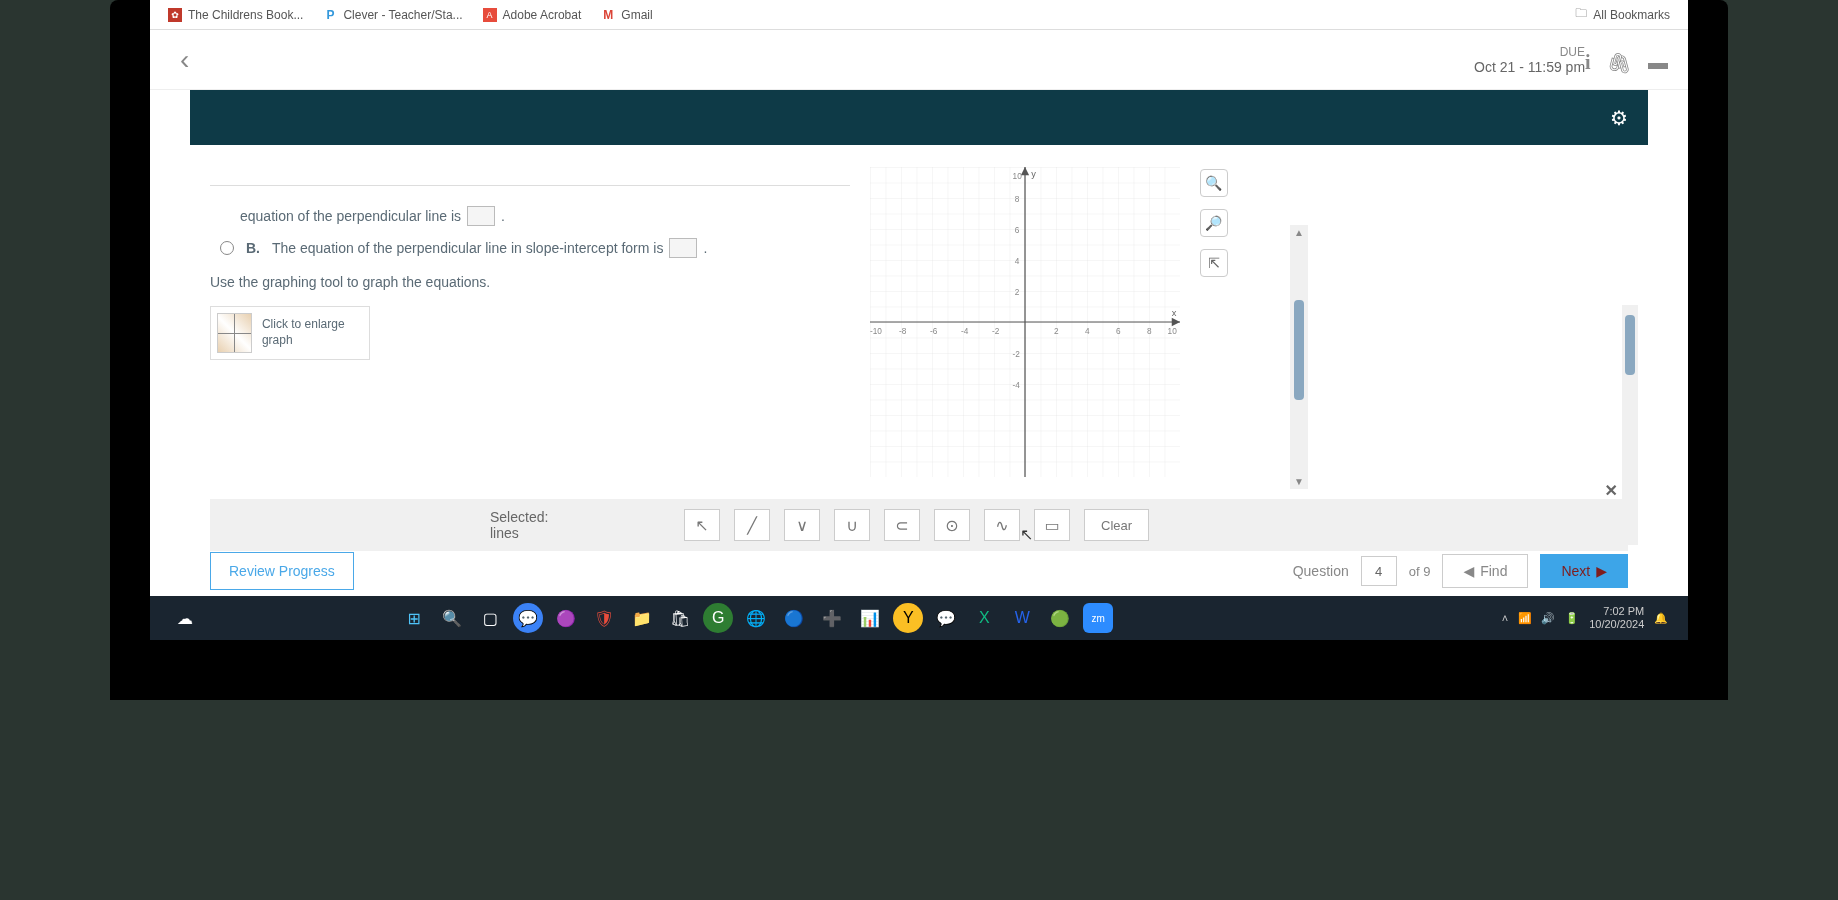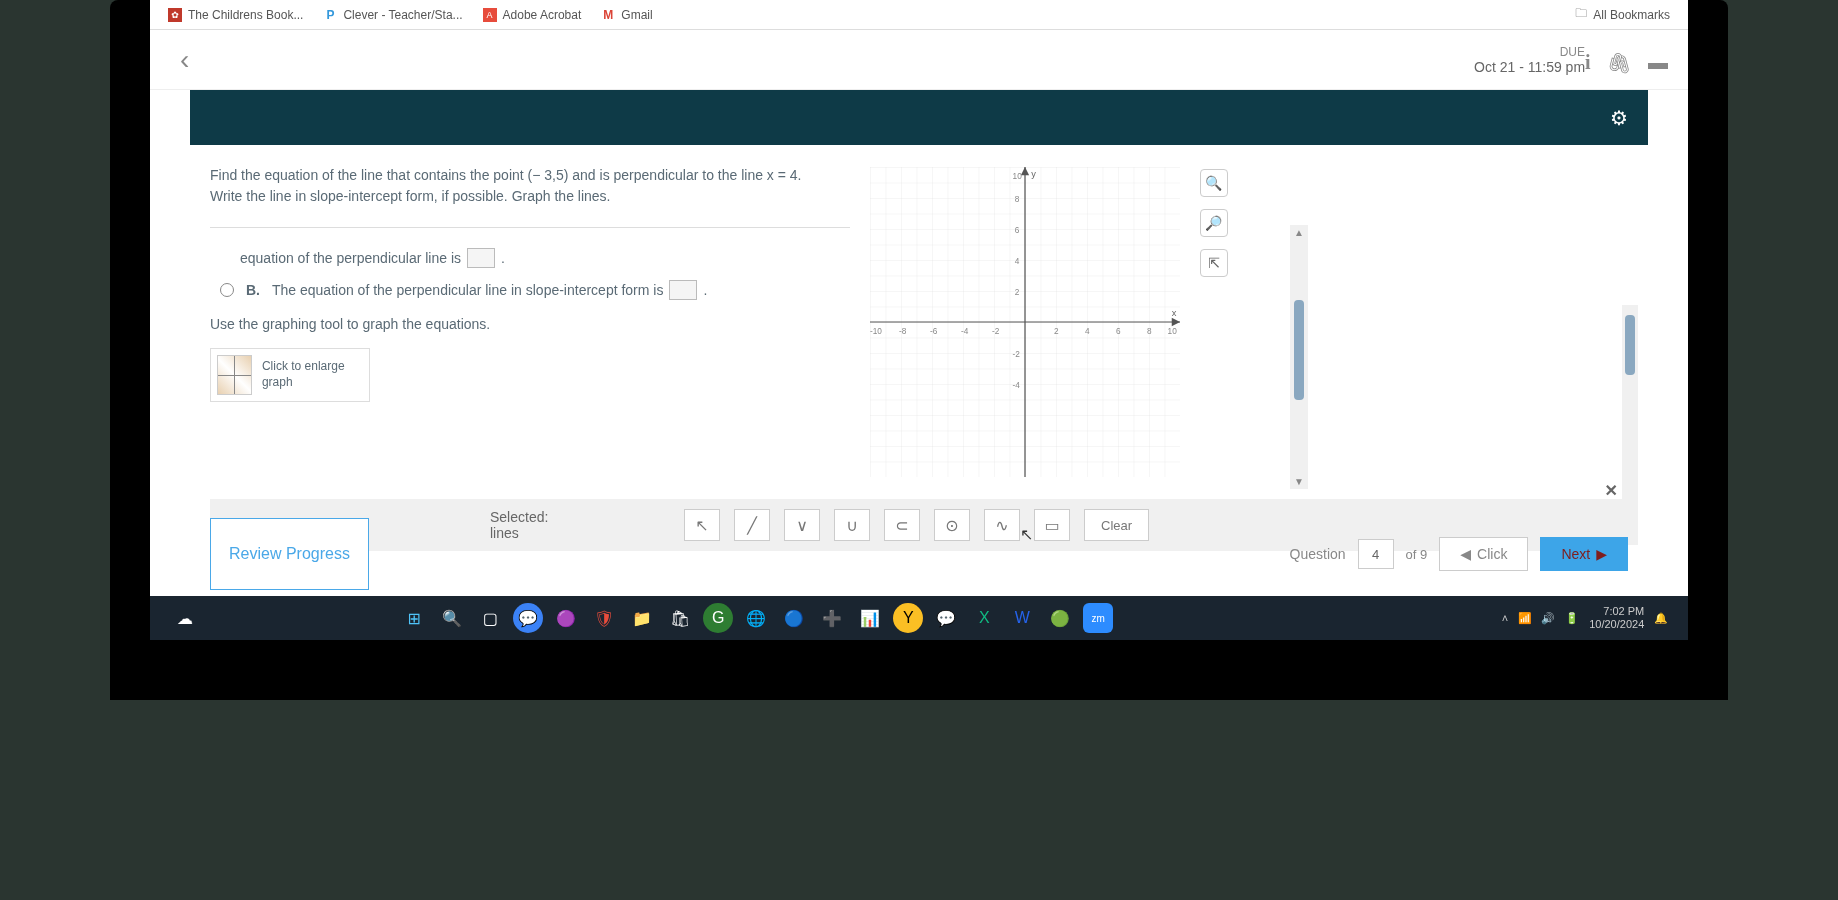--- a/index.html
+++ b/index.html
@@ -60,21 +60,21 @@
 .right-scroll { position: absolute; right: 50px; top: 160px; width: 16px; height: 240px; background: #f0f0f0; }
 .right-scroll-thumb { width: 10px; height: 60px; background: #8aa8c0; margin: 10px auto 0; border-radius: 4px; }
 
 .toolbar-row { margin: 10px 60px 0 60px; background: #f0f0f0; padding: 10px 20px; display: flex; align-items: center; gap: 14px; position: relative; }
 .toolbar-close { position: absolute; right: 10px; top: -18px; font-size: 16px; color: #666; cursor: pointer; font-weight: bold; }
 .selected-block { width: 180px; font-size: 14px; color: #666; margin-left: 260px; }
 .tool-btn { width: 36px; height: 32px; border: 1px solid #ccc; background: #fff; display: flex; align-items: center; justify-content: center; cursor: pointer; color: #777; font-size: 16px; }
 .tool-btn.text-btn { width: auto; padding: 8px 16px; font-size: 13px; }
 
 .footer-row { position: absolute; bottom: 50px; left: 60px; right: 60px; display: flex; align-items: center; }
-.review-btn { border: 1px solid #4aa8e8; color: #4aa8e8; background: #fff; padding: 26px 18px; font-size: 16px; cursor: pointer; }
+.review-btn { border: 1px solid #4aa8e8; color: #4aa8e8; background: #fff; padding: 10px 18px; font-size: 14px; cursor: pointer; }
 .footer-right { margin-left: auto; display: flex; align-items: center; gap: 12px; }
 .q-label { font-size: 14px; color: #888; }
 .q-num { width: 36px; height: 30px; border: 1px solid #ccc; text-align: center; font-size: 13px; color: #666; }
 .q-of { font-size: 13px; color: #888; }
 .nav-btn { padding: 8px 20px; border: 1px solid #ccc; background: #fff; color: #888; font-size: 14px; cursor: pointer; display: flex; align-items: center; gap: 6px; }
 .nav-btn.primary { background: #3da5e8; color: #7f1d1d; border-color: #3da5e8; }
 
 .taskbar { position: absolute; bottom: 0; left: 0; right: 0; height: 44px; background: #1a2530; display: flex; align-items: center; padding: 0 20px; gap: 10px; }
 .task-icon { width: 30px; height: 30px; display: flex; align-items: center; justify-content: center; color: #fff; font-size: 16px; cursor: pointer; border-radius: 4px; }
 .task-center { margin: 0 auto; display: flex; gap: 8px; }
@@ -128,24 +128,20 @@
     </div>
   </div>
 </div>
 
 <div class="dark-bar">
   <span class="gear-icon">⚙</span>
 </div>
 
 <div class="content-area">
   <div class="question-col">
-    <div class="question-text">
-      <div>Find the equation of the line that contains the point (− 3,5) and is perpendicular to the line x = 4.</div>
-      <div>Write the line in slope-intercept form, if possible. Graph the lines.</div>
-    </div>
     <hr class="divider">
     <div class="answer-line">
       <span>equation of the perpendicular line is</span>
       <span class="answer-box"></span>.
     </div>
     <div class="answer-line" style="margin-left:10px;">
       <span class="radio-dot"></span>
       <span class="opt-label">B.</span>
       <span>The equation of the perpendicular line in slope-intercept form is</span>
       <span class="answer-box"></span>.
@@ -252,21 +248,21 @@
 </div>
 
 <div class="footer-row">
   <button class="review-btn">Review Progress</button>
   <div class="footer-right">
     <span class="q-label">Question</span>
     <input class="q-num" value="4" style="">
     <span class="q-of">of 9</span>
     <button class="nav-btn">
             <span>◀</span>
-            <span>Click</span>
+            <span>Find</span>
           </button>
     <button class="nav-btn primary">
             <span>Next</span>
             <span>▶</span>
           </button>
   </div>
 </div>
 
 <div class="taskbar">
   <div class="task-icon">☁</div>

